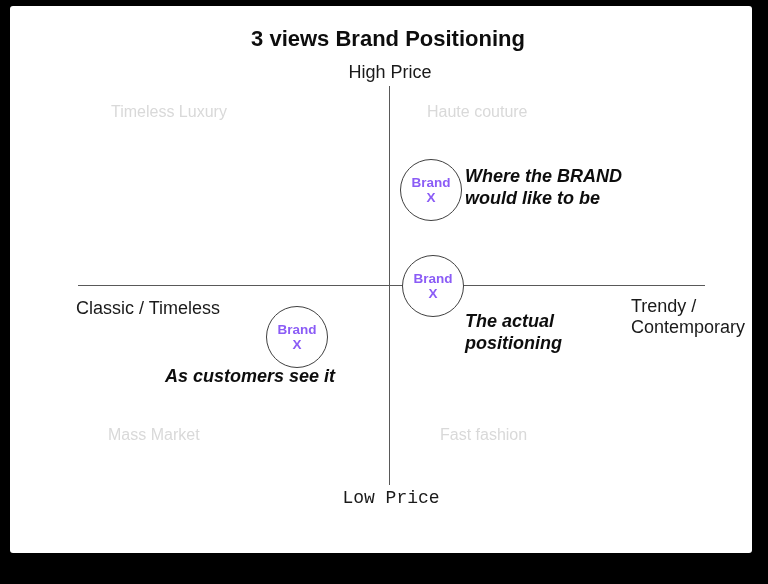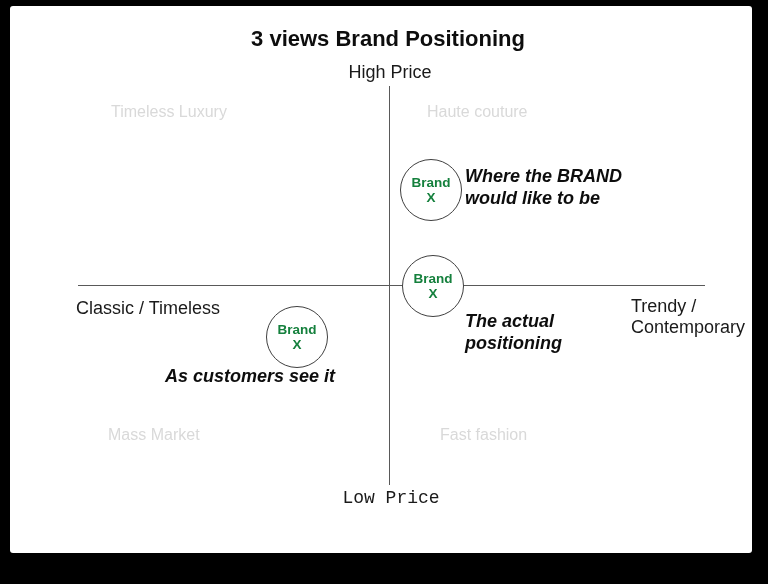--- a/index.html
+++ b/index.html
@@ -55,21 +55,21 @@
     align-items: center;
     justify-content: center;
     z-index: 2;
   }
   .brand-circle span {
     font-size: 13.5px;
     font-weight: bold;
     line-height: 15px;
     text-align: center;
     white-space: pre-line;
-    color: #15803d;
+    color: #8b5cf6;
   }
   .annotation {
     font-size: 18px;
     font-weight: bold;
     font-style: italic;
     line-height: 21.5px;
     white-space: pre-line;
     color: #0d0d0d;
     z-index: 2;
   }

